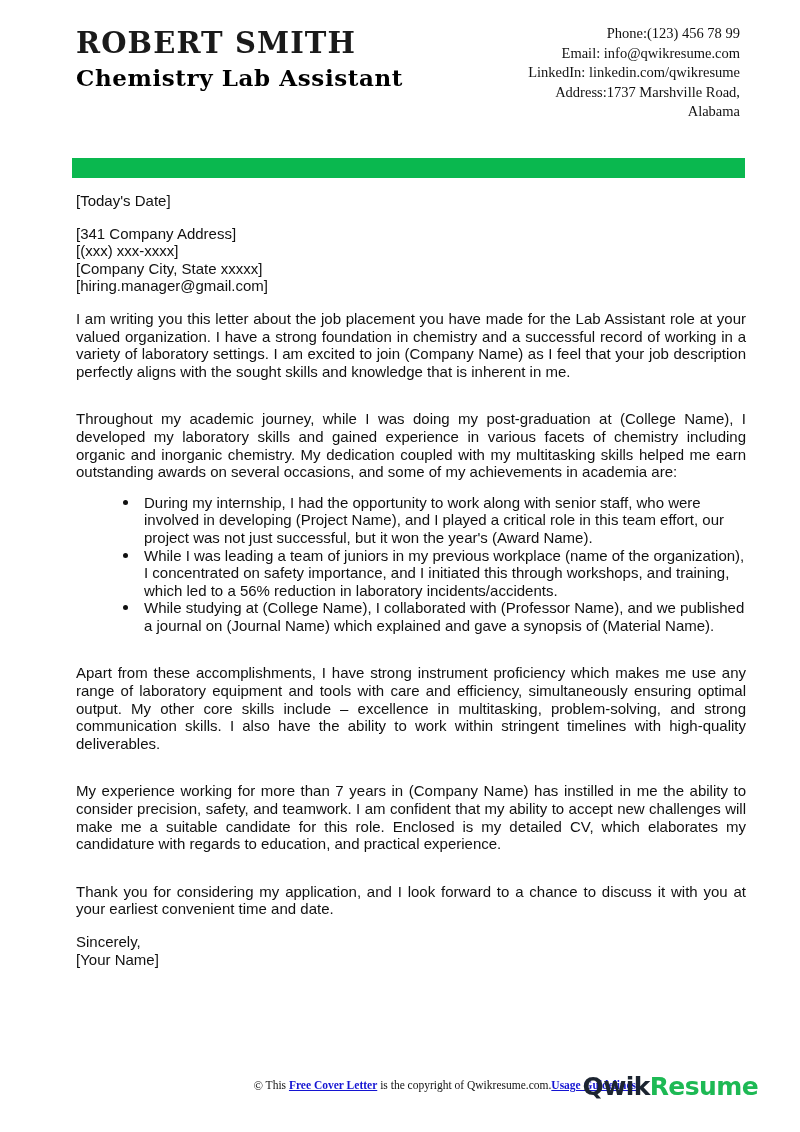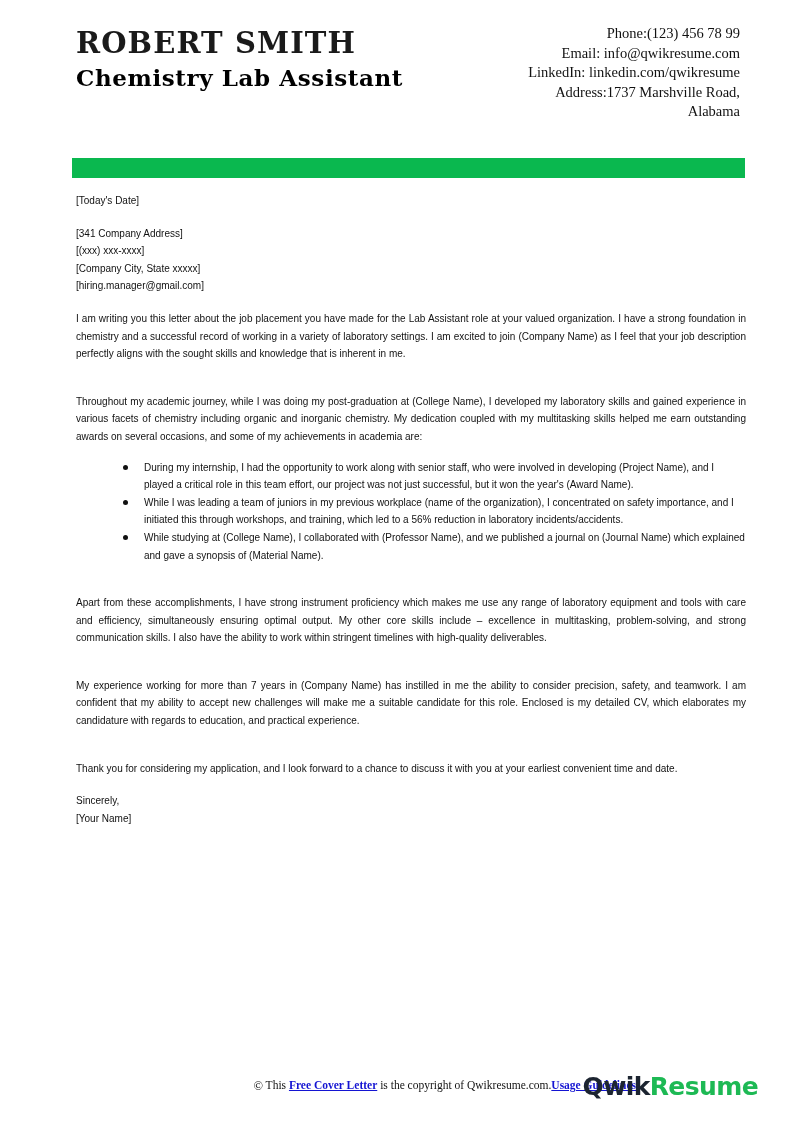--- a/index.html
+++ b/index.html
@@ -79,21 +79,21 @@
     height: 20px;
     background: #0ab84f;
   }
 
   
   .content {
     position: absolute;
     left: 76px;
     top: 192px;
     width: 670px;
-    font-size: 10px;
+    font-size: 15px;
     line-height: 17.6px;
     color: #111111;
   }
   .date-line { margin: 0 0 15px 0; }
   .addr-line { margin: 0; }
   .addr-block { margin: 0 0 0 0; }
 
   .salutation { margin: 38px 0 0 0; }
 
   p.para {

